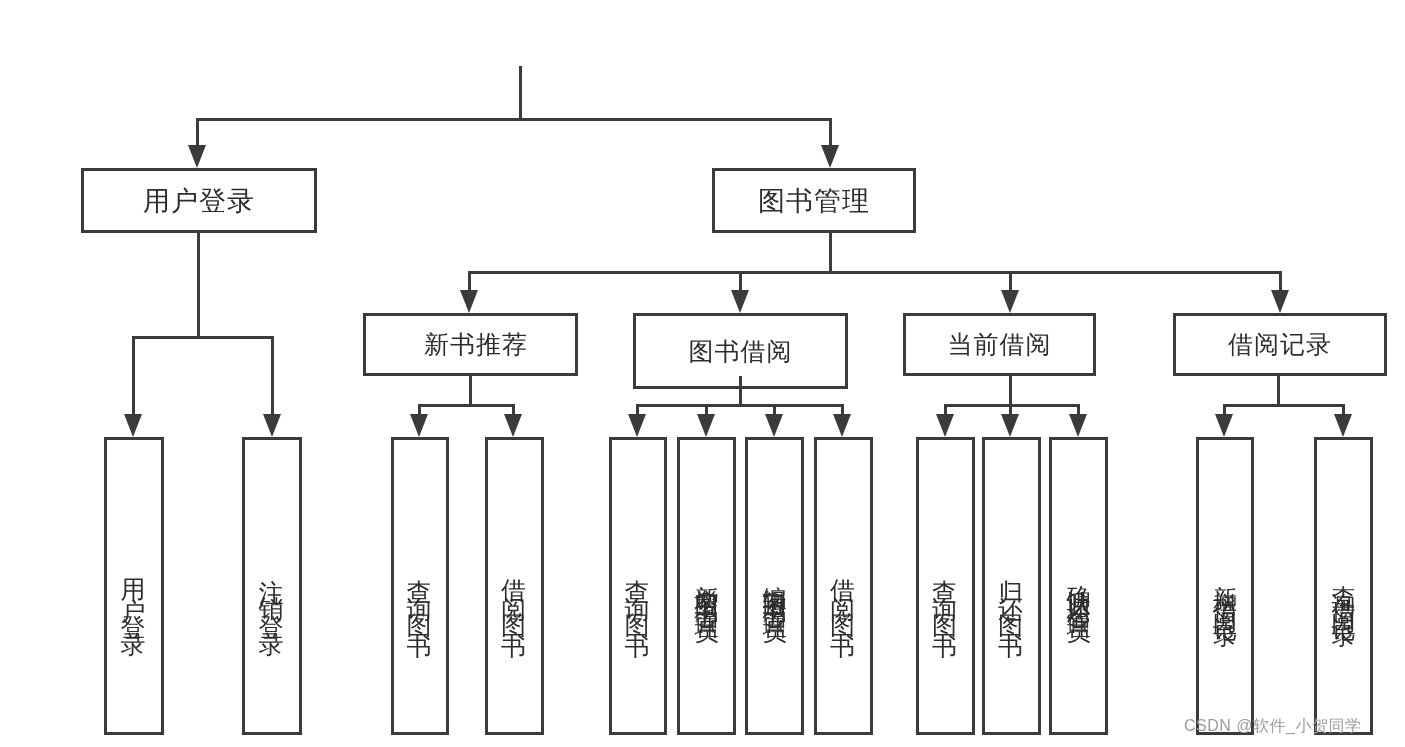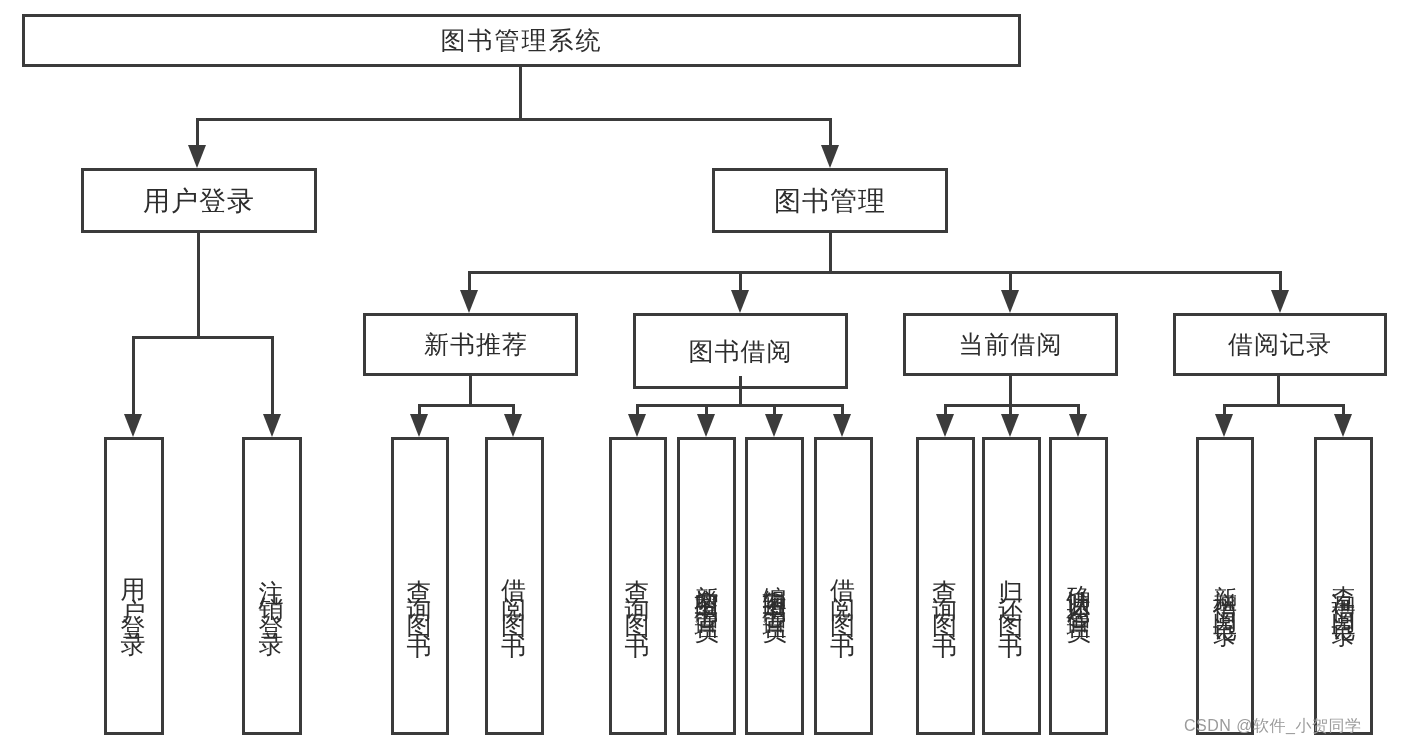--- a/index.html
+++ b/index.html
@@ -53,28 +53,27 @@
     letter-spacing: 0.5px;
     white-space: nowrap;
     z-index: 10;
   }
 </style>
 </head>
 <body>
 
 <div class="canvas">
 
-  <div class="box hbox-root" style="left:22px; top:14px; width:999px; height:53px;">图书管理系统</div>
 
   <div class="box hbox-l2" style="left:81px; top:168px; width:236px; height:65px;">用户登录</div>
-  <div class="box hbox-l2" style="left:712px; top:168px; width:236px; height:65px;">图书管理</div>
+  <div class="box hbox-l2" style="left:712px; top:168px; width:204px; height:65px;">图书管理</div>
 
   <div class="box hbox-l3" style="left:363px; top:313px; width:215px; height:63px;padding-left:11px;">新书推荐</div>
   <div class="box hbox-l3" style="left:633px; top:313px; width:215px; height:76px;">图书借阅</div>
-  <div class="box hbox-l3" style="left:903px; top:313px; width:215px; height:63px;">当前借阅</div>
+  <div class="box hbox-l3" style="left:903px; top:313px; width:193px; height:63px;">当前借阅</div>
   <div class="box hbox-l3" style="left:1173px; top:313px; width:214px; height:63px;">借阅记录</div>
 
   <div class="box vbox sp4" style="left:104px; top:437px; width:60px; height:298px;">用户登录</div>
   <div class="box vbox sp4" style="left:242px; top:437px; width:60px; height:298px;">注销登录</div>
 
   <div class="box vbox sp4" style="left:391px; top:437px; width:58px; height:298px;">查询图书</div>
   <div class="box vbox sp4" style="left:485px; top:437px; width:59px; height:298px;">借阅图书</div>
 
   <div class="box vbox sp4" style="left:609px; top:437px; width:58px; height:298px;">查询图书</div>
   <div class="box vbox sp9" style="left:677px; top:437px; width:59px; height:298px;">新增图书（管理员）</div>

